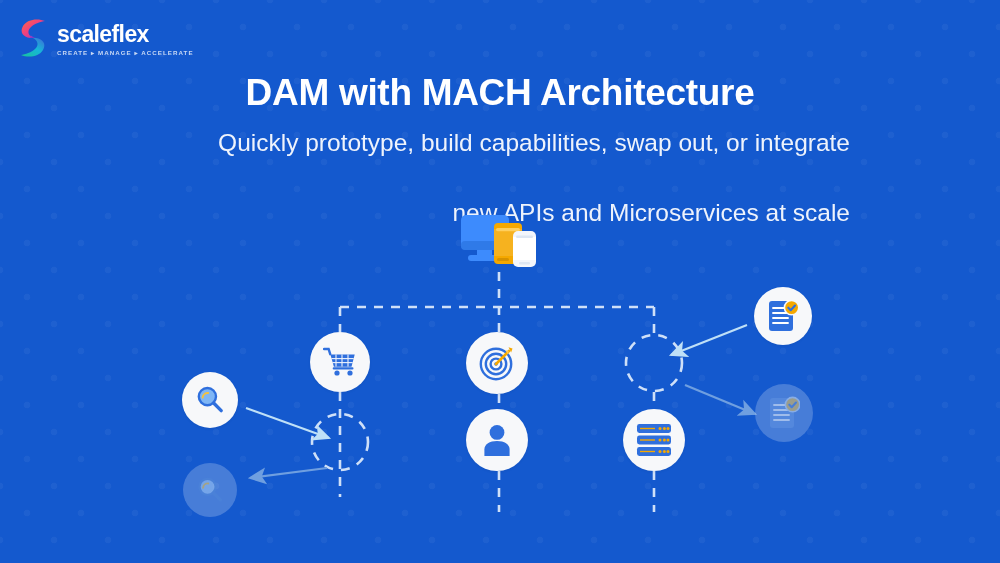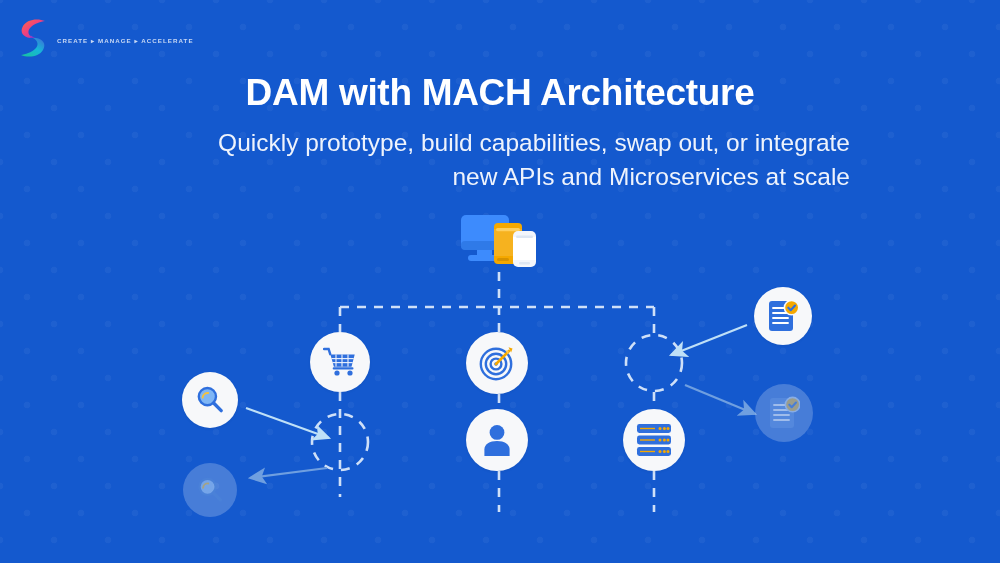--- a/index.html
+++ b/index.html
@@ -36,21 +36,21 @@
   
   #title {
     position:absolute; left:0; right:0; top:72px; text-align:center;
     font-size:37px; font-weight:700; color:#ffffff; letter-spacing:-0.3px;
   }
   #subtitle {
     position:absolute; left:50%; transform:translateX(-50%); top:126px;
     width:700px; text-align:right;
     font-size:24.5px; font-weight:400; color:#eef3fc; line-height:1.37;
   }
-  #subtitle .l2 { display:block; }
+  #subtitle .l2 { display:block;margin-top:36px; }
 
   
   #diagram { position:absolute; left:0; top:0; width:1000px; height:563px; }
 
   
   .node {
     position:absolute; border-radius:50%;
     display:flex; align-items:center; justify-content:center;
   }
   .node.solid { background:#f7f8fa; box-shadow:0 1px 3px rgba(0,0,0,0.06); }
@@ -93,20 +93,21 @@
             <stop offset="0%" stop-color="#b93bb8"></stop>
             <stop offset="100%" stop-color="#5a3fd0"></stop>
           </linearGradient>
         </defs>
         <path d="M27 4 C20 1, 9 2, 5 9 C1.5 15, 5 20, 12 21 L15 21 C10 18.5, 9 14, 12.5 10.5 C16.5 6.5, 23 4.5, 27 4 Z" fill="url(#gTop)"></path>
         <path d="M3 38 C10 41, 21 40, 25 33 C28.5 27, 25 22, 18 21 L15 21 C20 23.5, 21 28, 17.5 31.5 C13.5 35.5, 7 37.5, 3 38 Z" fill="url(#gBot)"></path>
         <path d="M12 21 L18 21 C15.6 20.1, 14 19.3, 12.8 18.4 C11.8 19.4, 11.6 20.3, 12 21 Z" fill="url(#gMid)"></path>
       </svg>
     </span>
     <span class="wordwrap">
+      <span class="word">scaleflex</span>
       <span class="tag">CREATE ▸ MANAGE ▸ ACCELERATE</span>
     </span>
   </div>
 
   <div id="title">DAM with MACH Architecture</div>
   <div id="subtitle">
     <span>Quickly prototype, build capabilities, swap out, or integrate</span>
     <span class="l2">new APIs and Microservices at scale</span>
   </div>
 

